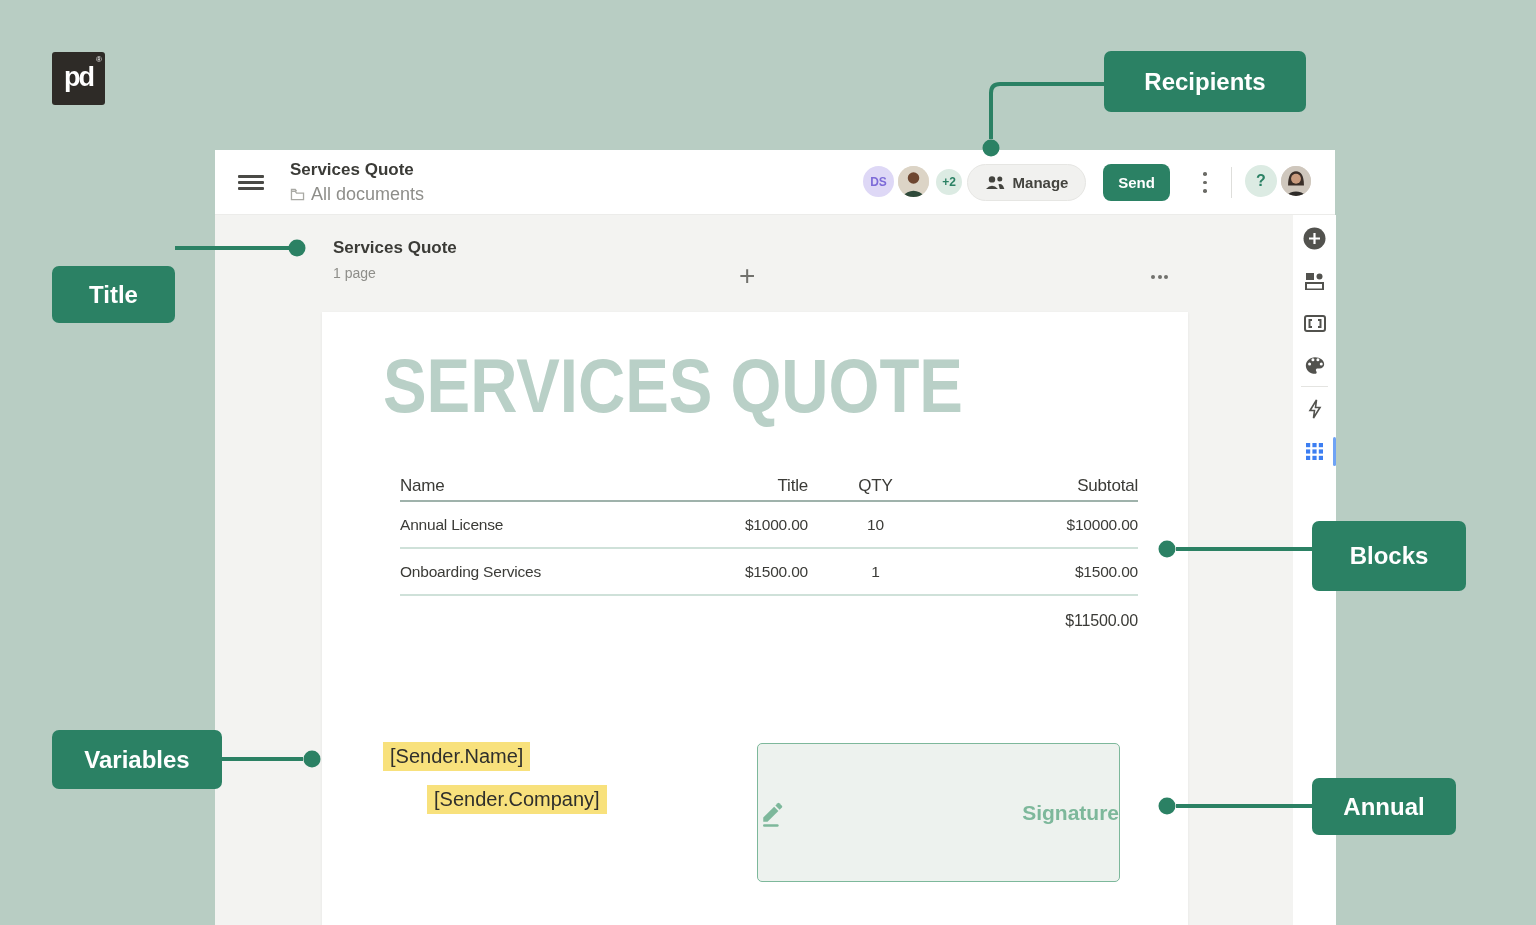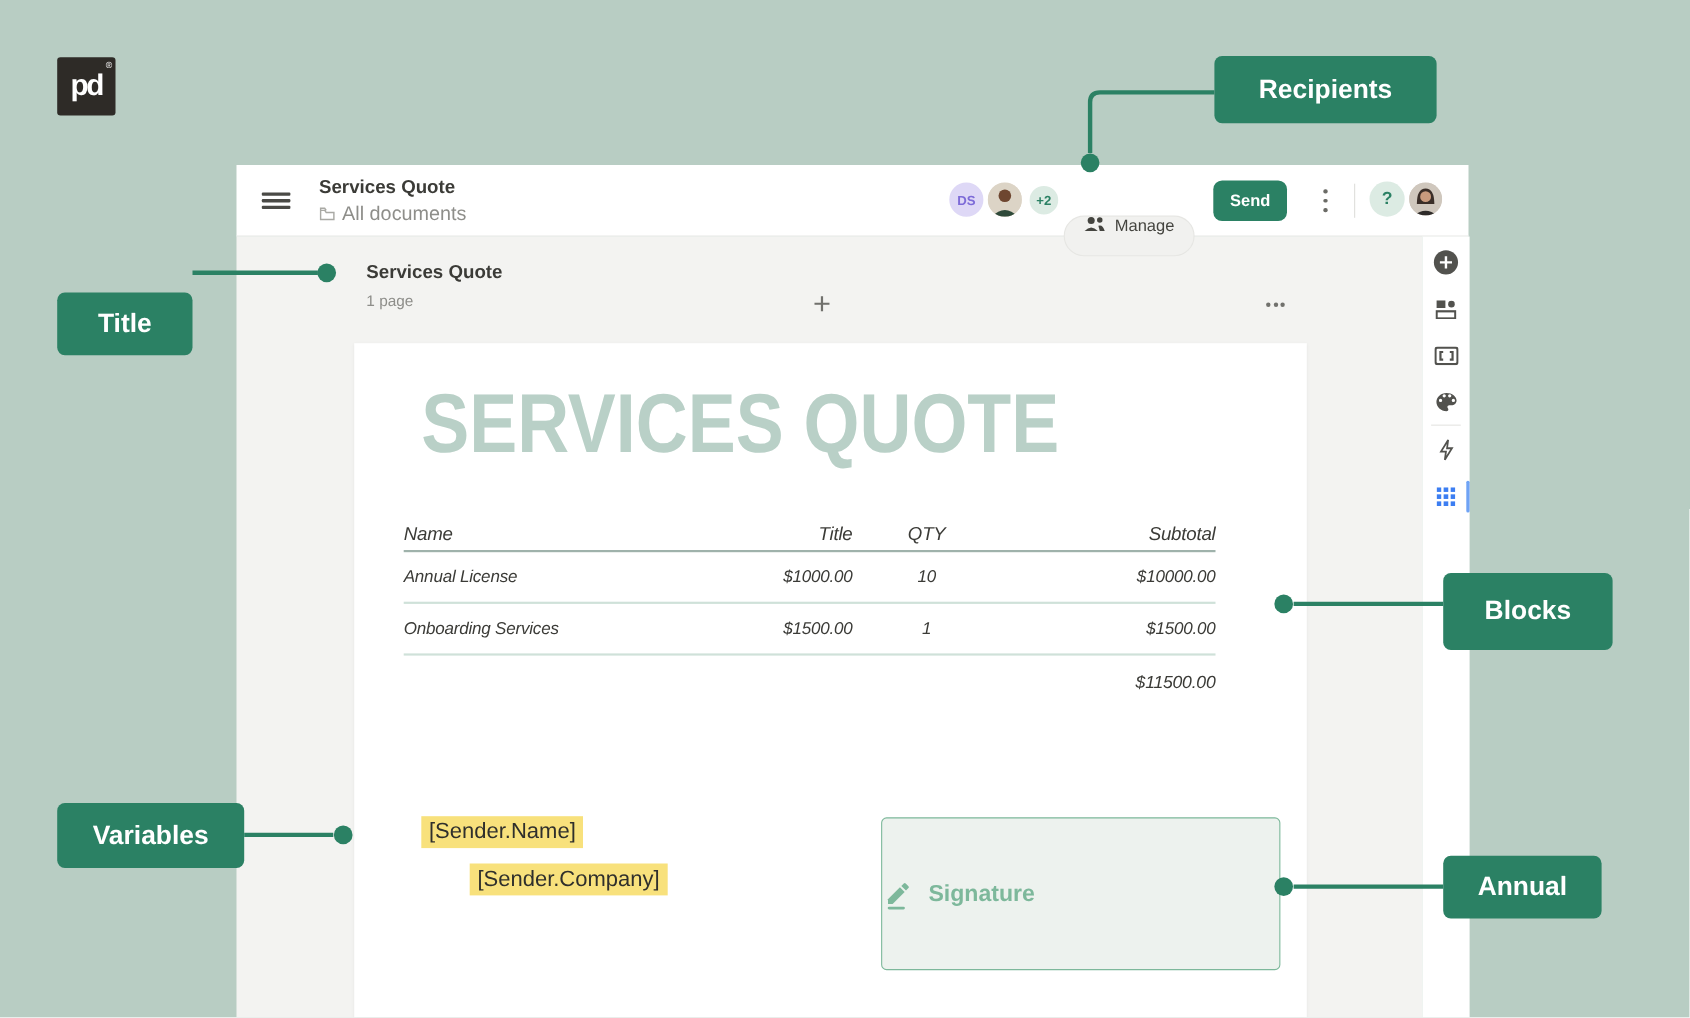--- a/index.html
+++ b/index.html
@@ -34,21 +34,21 @@
   .hamburger{position:absolute;left:23px;top:25px;width:26px;height:15px;display:flex;flex-direction:column;justify-content:space-between;cursor:pointer;}
   .hamburger span{height:2.6px;background:#4A4A46;border-radius:1px;}
   .doc-title-block{position:absolute;left:75px;top:10px;}
   .doc-title-block .t{font-size:17px;font-weight:bold;color:var(--dark);}
   .doc-title-block .b{display:flex;align-items:center;gap:6px;margin-top:4px;color:var(--gray);font-size:18px;}
   .avatar{position:absolute;border-radius:50%;border:2px solid #fff;display:flex;align-items:center;justify-content:center;overflow:hidden;}
   .av-ds{left:646px;top:14px;width:35px;height:35px;background:var(--lavender);color:var(--lavender-text);font-size:12px;font-weight:bold;z-index:1;}
   .av-photo{left:681px;top:14px;width:35px;height:35px;background:#E4DCCF;z-index:2;}
   .av-plus{left:719px;top:17px;width:30px;height:30px;background:var(--mint);color:var(--accent);font-size:12px;font-weight:bold;z-index:3;}
   .manage-btn{position:absolute;left:752px;top:14px;width:119px;height:37px;background:#F1F1EF;border:1px solid #E6E6E3;
-    border-radius:19px;display:flex;justify-content:center;gap:8px;color:#44443F;font-size:15px;font-weight:normal;cursor:pointer;margin-top:32px;}
+    border-radius:19px;display:flex;align-items:center;justify-content:center;gap:8px;color:#44443F;font-size:15px;font-weight:bold;cursor:pointer;}
   .send-btn{position:absolute;left:888px;top:14px;width:67px;height:37px;background:var(--accent);border:none;border-radius:8px;
     color:#fff;font-size:15px;font-weight:bold;cursor:pointer;}
   .kebab{position:absolute;left:984px;top:22px;width:12px;height:21px;display:flex;flex-direction:column;align-items:center;justify-content:space-between;cursor:pointer;}
   .kebab i{width:3.6px;height:3.6px;border-radius:50%;background:#6B6B66;}
   .vdivider{position:absolute;left:1016px;top:17px;width:1px;height:31px;background:#DEDEDB;}
   .help-btn{position:absolute;left:1030px;top:15px;width:32px;height:32px;border-radius:50%;background:var(--mint);
     color:var(--accent);font-size:16px;font-weight:bold;display:flex;align-items:center;justify-content:center;cursor:pointer;border:none;}
   .av-profile{left:1064px;top:14px;width:34px;height:34px;background:#D8CFC6;z-index:1;}
 
   
@@ -56,36 +56,36 @@
   .section-title{position:absolute;left:118px;top:23px;font-size:17px;font-weight:bold;color:var(--dark);}
   .section-pages{position:absolute;left:118px;top:50px;font-size:14px;color:var(--gray);}
   .add-block-btn{position:absolute;left:524px;top:47px;font-size:28px;font-weight:300;color:#71716D;cursor:pointer;line-height:1;background:none;border:none;}
   .more-btn{position:absolute;left:936px;top:60px;display:flex;gap:2.5px;cursor:pointer;}
   .more-btn i{width:4px;height:4px;border-radius:50%;background:#71716D;}
 
   
   .page{position:absolute;left:322px;top:312px;width:866px;height:613px;background:var(--page-bg);box-shadow:0 1px 3px rgba(0,0,0,.06);z-index:4;}
   .doc-heading{position:absolute;left:61px;top:30px;font-size:76px;font-weight:bold;color:var(--heading-green);
     letter-spacing:0;transform:scaleX(.86);transform-origin:left;white-space:nowrap;}
-  .pricing{position:absolute;left:45px;top:160px;width:738px;color:var(--dark);letter-spacing:-.2px;font-style:italic;}
+  .pricing{position:absolute;left:78px;top:160px;width:738px;color:var(--dark);letter-spacing:-.2px;}
   .prow{display:flex;align-items:center;}
   .prow .c-name{flex:1;text-align:left;}
   .prow .c-price{width:150px;text-align:right;}
   .prow .c-qty{width:135px;text-align:center;}
   .prow .c-sub{width:195px;text-align:right;}
   .prow.head{height:30px;border-bottom:2px solid var(--line-dark);font-size:17px;}
   .prow.item{height:47px;border-bottom:2px solid var(--line-light);font-size:15.5px;}
   .prow.total{height:50px;font-size:16px;}
 
   .variable{position:absolute;left:61px;background:var(--highlight);color:#2F2F2C;font-size:20px;padding:3px 7px;cursor:pointer;}
   .var-1{top:430px;}
   .var-2{top:473px;margin-left:44px;}
 
   .sig-field{position:absolute;left:435px;top:431px;width:363px;height:139px;background:var(--field-bg);
-    border:1.5px solid var(--field-green);border-radius:5px;display:flex;align-items:center;justify-content:flex-start;gap:12px;cursor:pointer;margin-left:44px;}
+    border:1.5px solid var(--field-green);border-radius:5px;display:flex;align-items:center;justify-content:space-between;gap:12px;cursor:pointer;}
   .sig-field .lbl{color:var(--field-green);font-size:21px;font-weight:bold;}
 
   
   .sidebar{position:absolute;left:1293px;top:215px;width:43px;height:710px;background:#fff;z-index:6;}
   .side-ic{position:absolute;left:0;width:43px;height:30px;display:flex;align-items:center;justify-content:center;cursor:pointer;}
   .side-divider{position:absolute;left:8px;top:171px;width:27px;height:1px;background:#E4E4E1;}
   .active-bar{position:absolute;right:0;top:222px;width:3px;height:29px;background:#6FA3F5;border-radius:2px;}
 </style>
 </head>
 <body>

